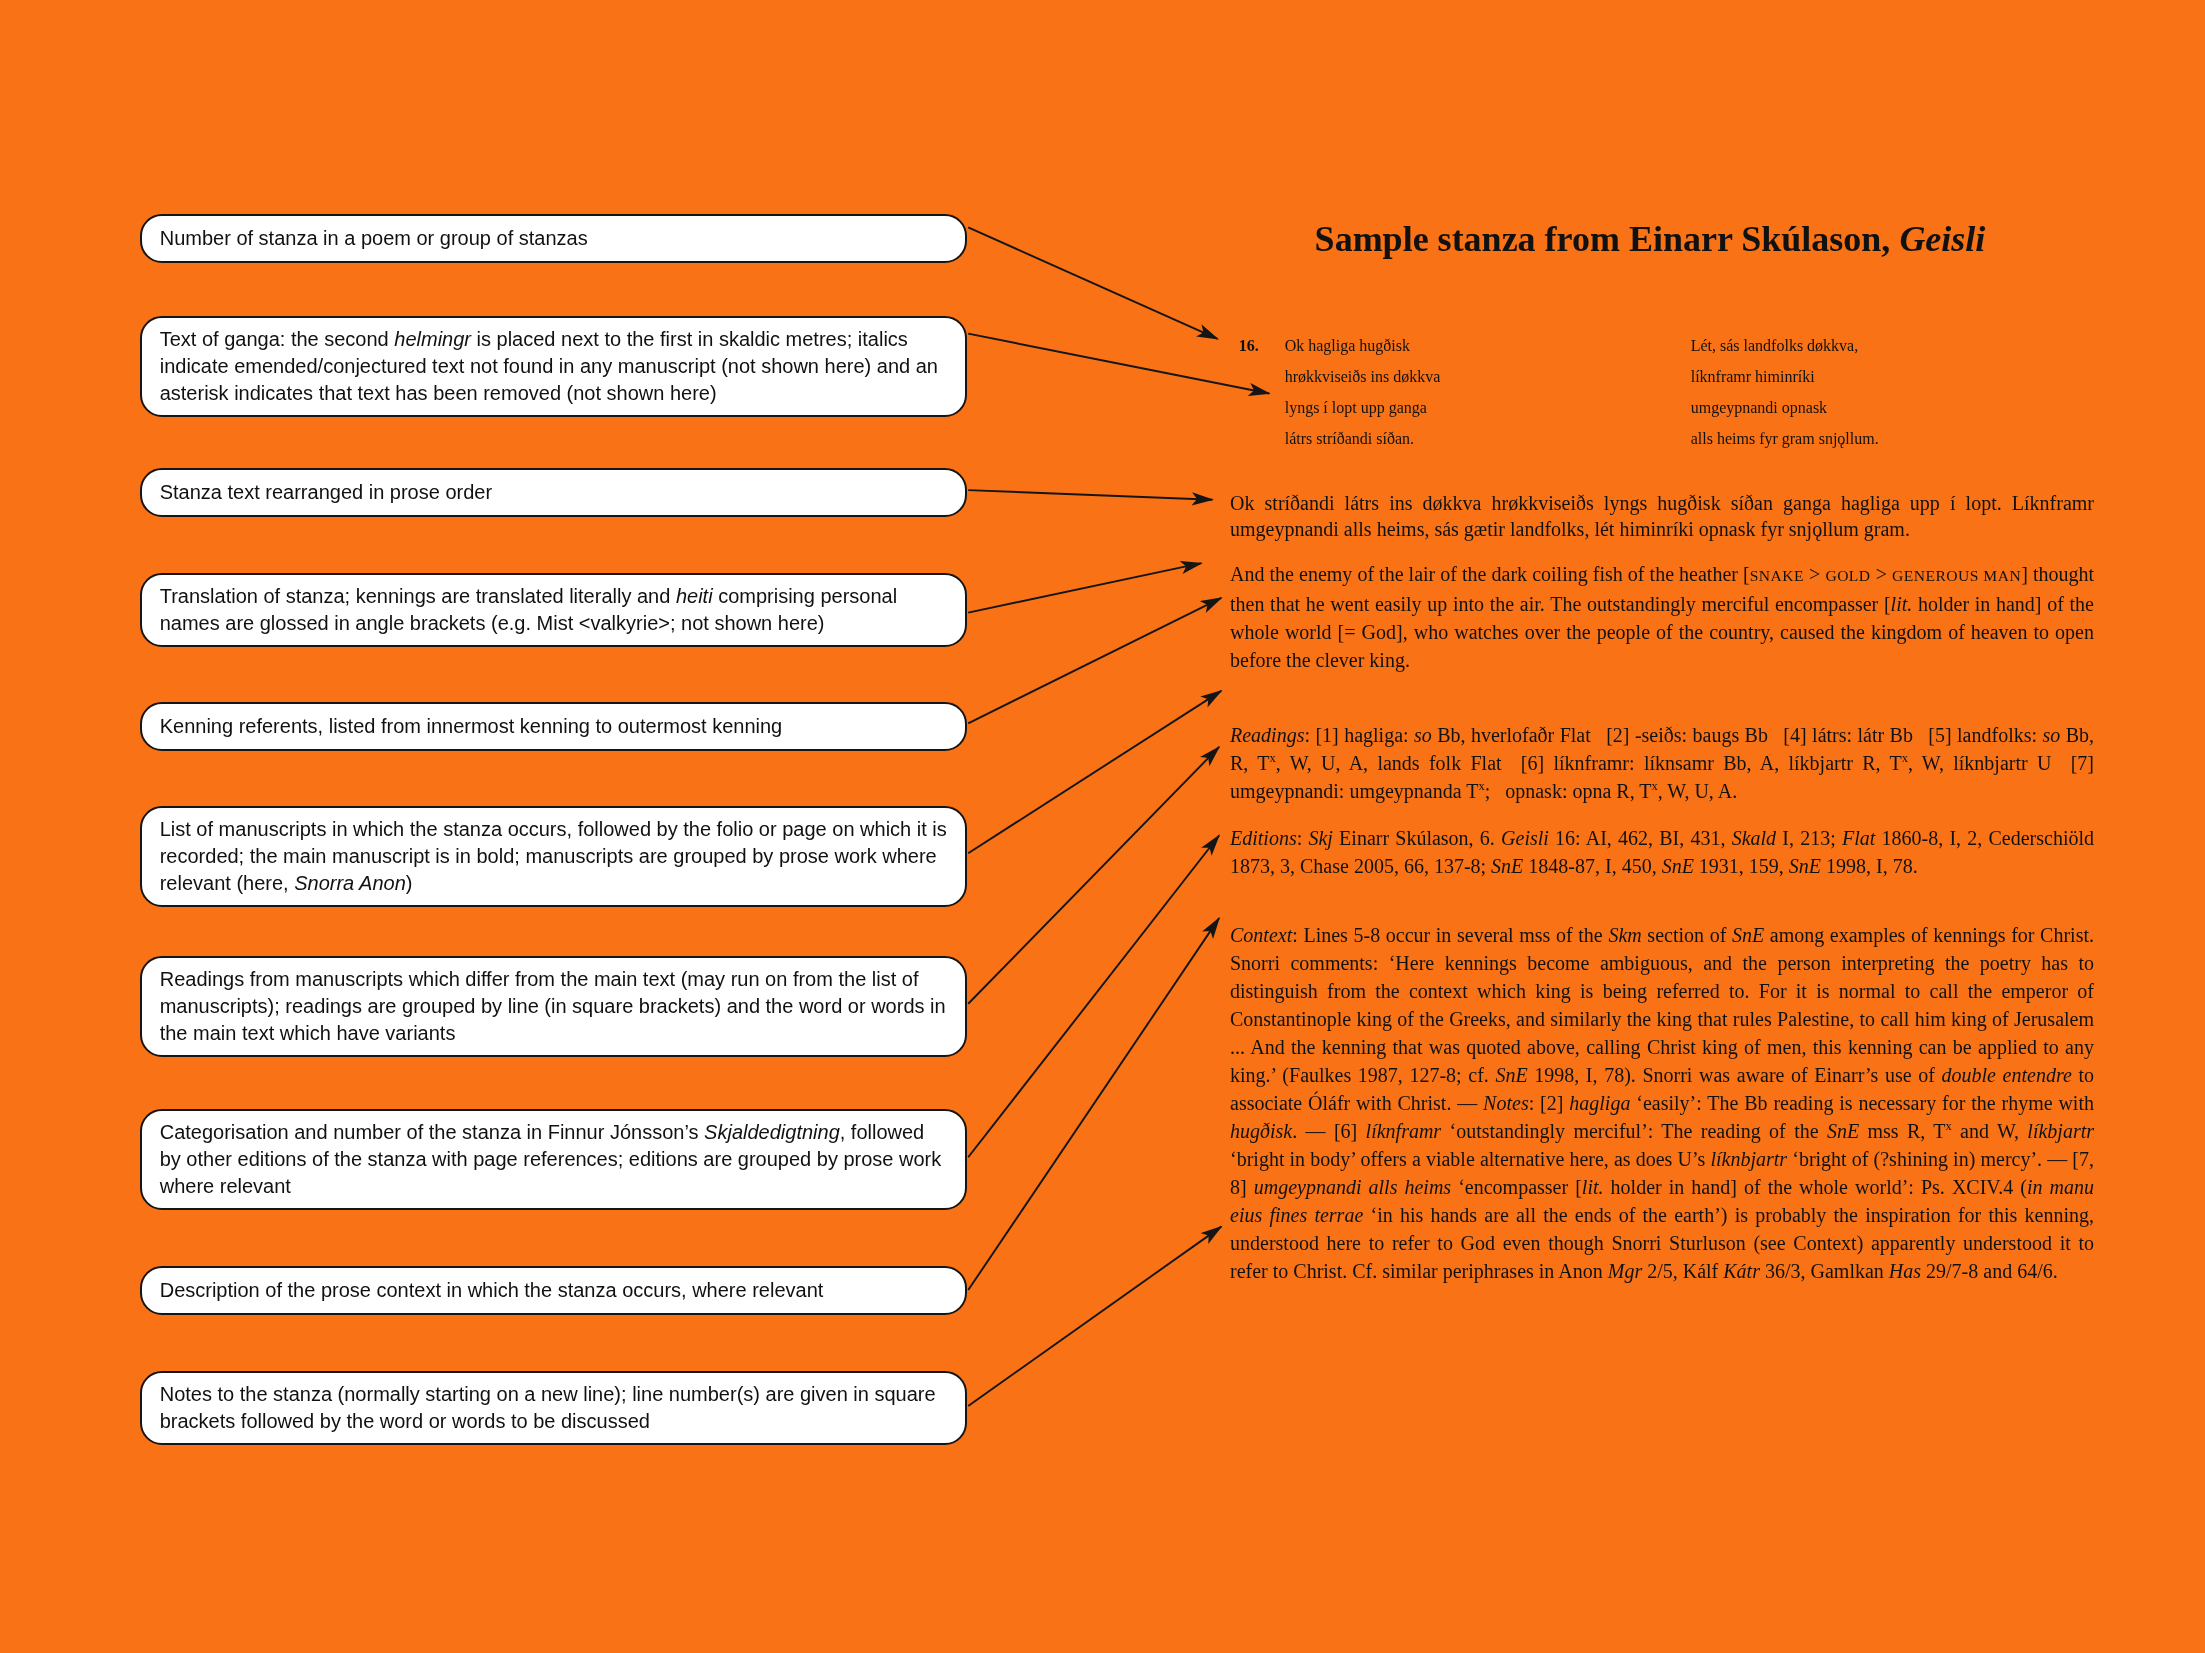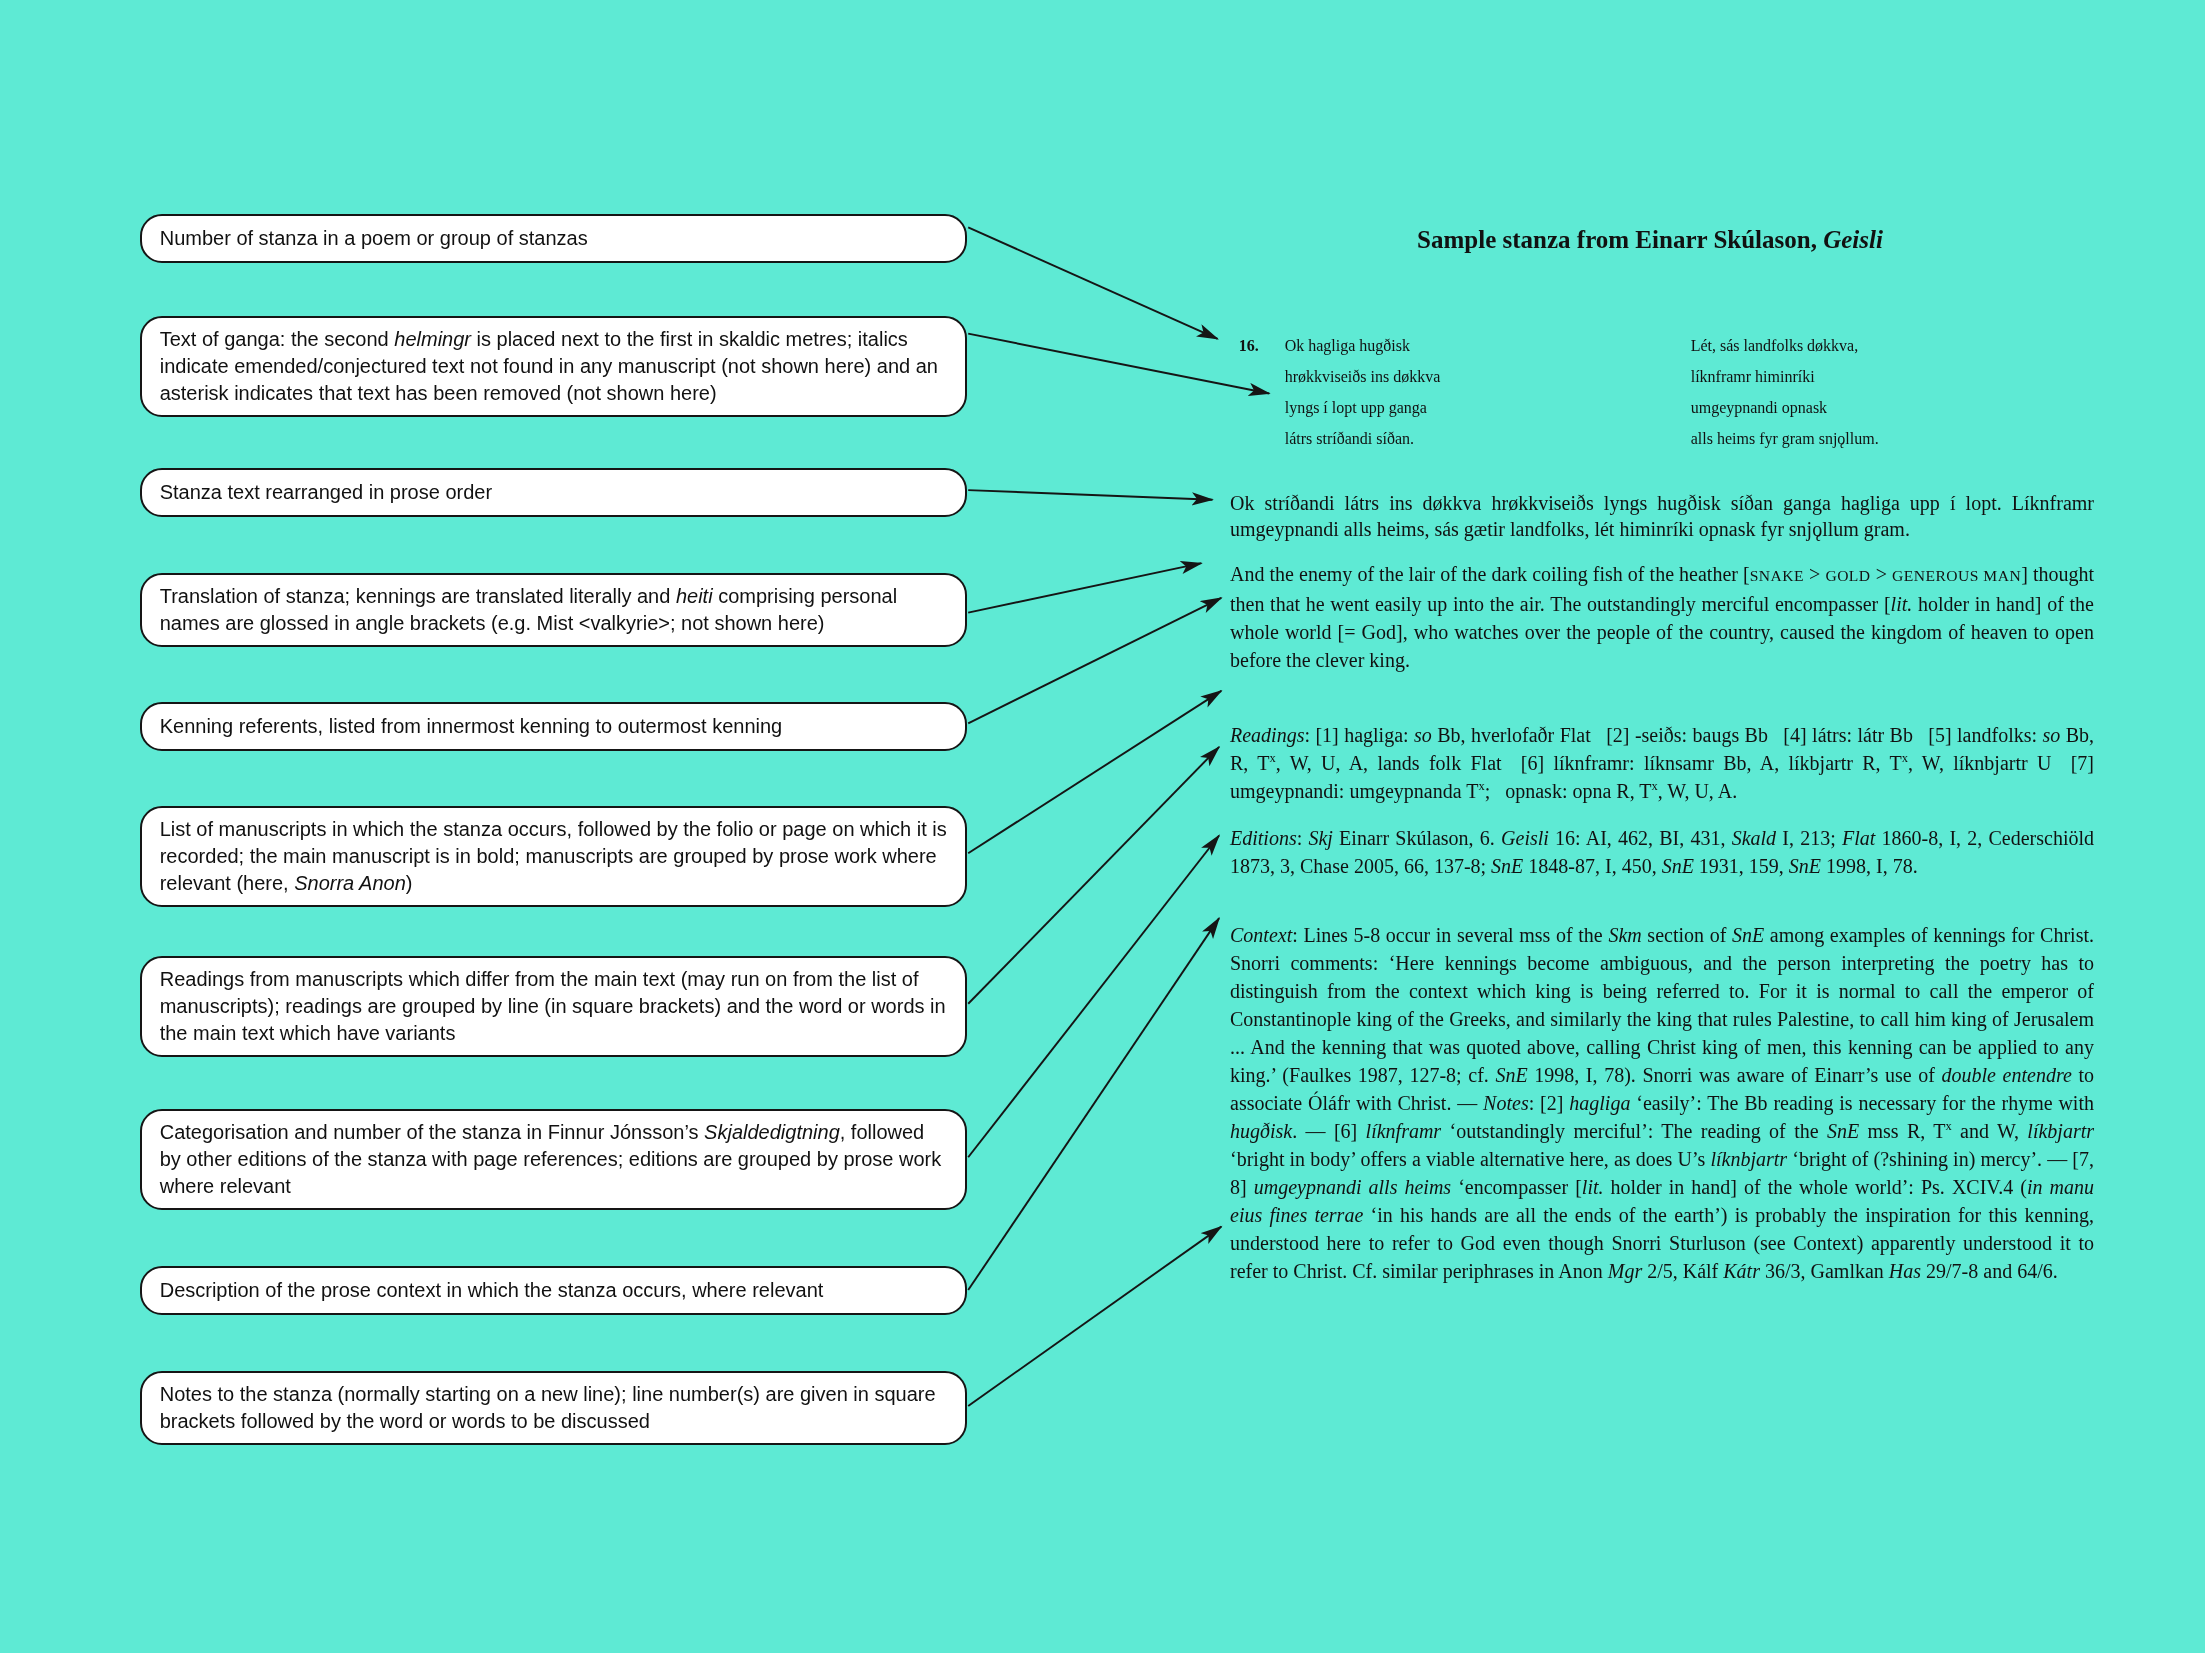--- a/index.html
+++ b/index.html
@@ -1,20 +1,20 @@
 <!DOCTYPE html>
 <html style="font-size:11.8px"><head>
 <meta charset="utf-8">
 <style>
   html, body { margin: 0; padding: 0; background: #ffffff; }
   .canvas {
     position: relative;
     width: 2205px;
     height: 1654px;
-    background: #5eead4;
+    background: #f97316;
     overflow: hidden;
     color: #111111;
   }
   
   .callout {
     position: absolute;
     left: 140px;
     width: 827px;
     box-sizing: border-box;
     border: 2.2px solid #151515;
@@ -39,21 +39,21 @@
     color: #111111;
     text-align: justify;
   }
   .title {
     position: absolute;
     left: 1218px;
     width: 864px;
     margin: 0;
     text-align: center;
     font-family: "Liberation Serif", "DejaVu Serif", serif;
-    font-size: 25px;
+    font-size: 36px;
     line-height: 35px;
     color: #111111;
   }
   .prose { line-height: 26px; }
   .stanza {
     position: absolute;
     left: 1218px;
     top: 330px;
     width: 864px;
     display: flex;

